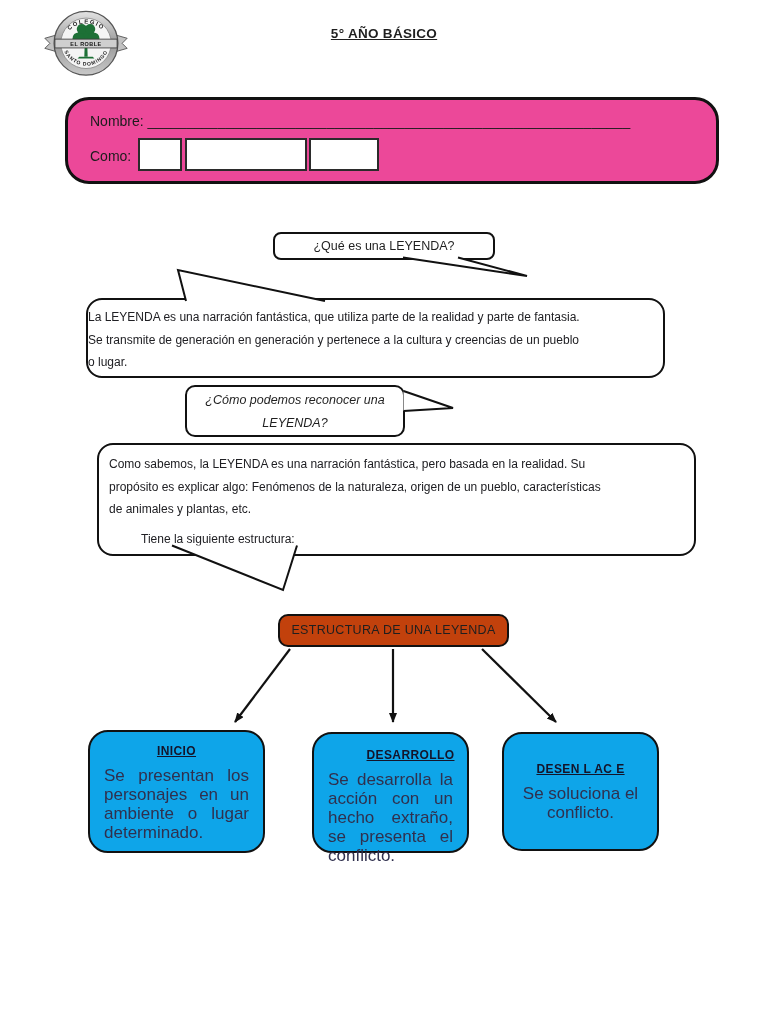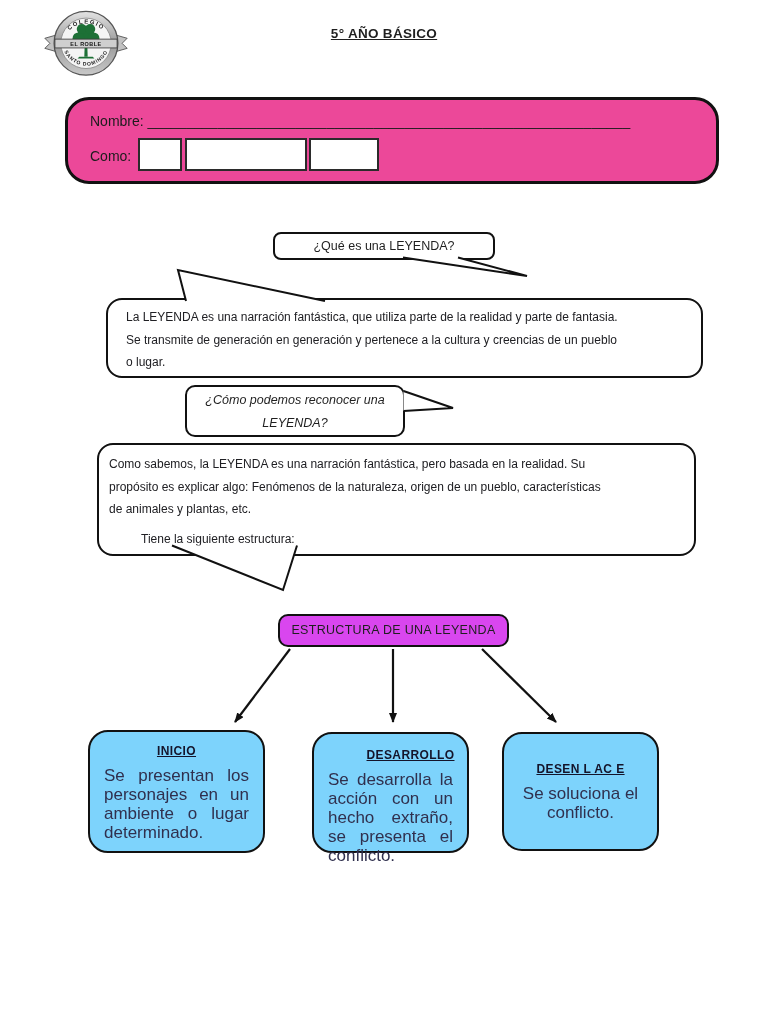--- a/index.html
+++ b/index.html
@@ -29,30 +29,30 @@
 
   
   .bubble{border:2px solid #111;background:#fff;z-index:1;text-align:center;
     font-size:12.5px;color:#1f1f1f;}
   .q1{left:273px;top:232px;width:218px;height:24px;border-radius:8px;line-height:24px;}
   .q2{left:185px;top:385px;width:216px;height:46px;border-radius:10px;line-height:23px;padding-top:2px;font-style:italic;}
 
   
   .para{border:2px solid #111;border-radius:16px;background:#fff;z-index:1;
     font-size:12px;line-height:22.5px;color:#202024;overflow:hidden;}
-  .p1{left:106px;top:298px;width:561px;height:70px;padding:6px 14px 0 18px;}
+  .p1{left:86px;top:298px;width:561px;height:70px;padding:6px 14px 0 0;}
   .p2{left:97px;top:443px;width:571px;height:101px;padding:8px 14px 0 10px;}
   .para .ln{white-space:nowrap;}
   .p2-footer{margin-top:7px;padding-left:32px;}
 
   
   .struct-header{left:278px;top:614px;width:227px;height:29px;border:2.5px solid #111;
-    border-radius:10px;background:#d946ef;text-align:center;line-height:29px;
+    border-radius:10px;background:#c2410c;text-align:center;line-height:29px;
     font-size:12.5px;letter-spacing:.3px;z-index:1;}
-  .node{border:2.5px solid #111;border-radius:20px;background:#7dd3fc;z-index:1;}
+  .node{border:2.5px solid #111;border-radius:20px;background:#0ea5e9;z-index:1;}
   .n1{left:88px;top:730px;width:173px;height:119px;}
   .n2{left:312px;top:732px;width:153px;height:117px;}
   .n3{left:502px;top:732px;width:153px;height:115px;}
   .node-title{text-align:center;font-size:12px;font-weight:bold;
     text-decoration:underline;color:#14142a;letter-spacing:.4px;}
   .n1 .node-title{margin-top:12px;}
   .n2 .node-title{margin-top:14px;padding-left:40px;}
   .n3 .node-title{margin-top:28px;}
   .node-body{font-size:17px;line-height:19px;color:#30304e;margin-top:8px;}
   .n1 .node-body{padding:0 14px;text-align:justify;}

